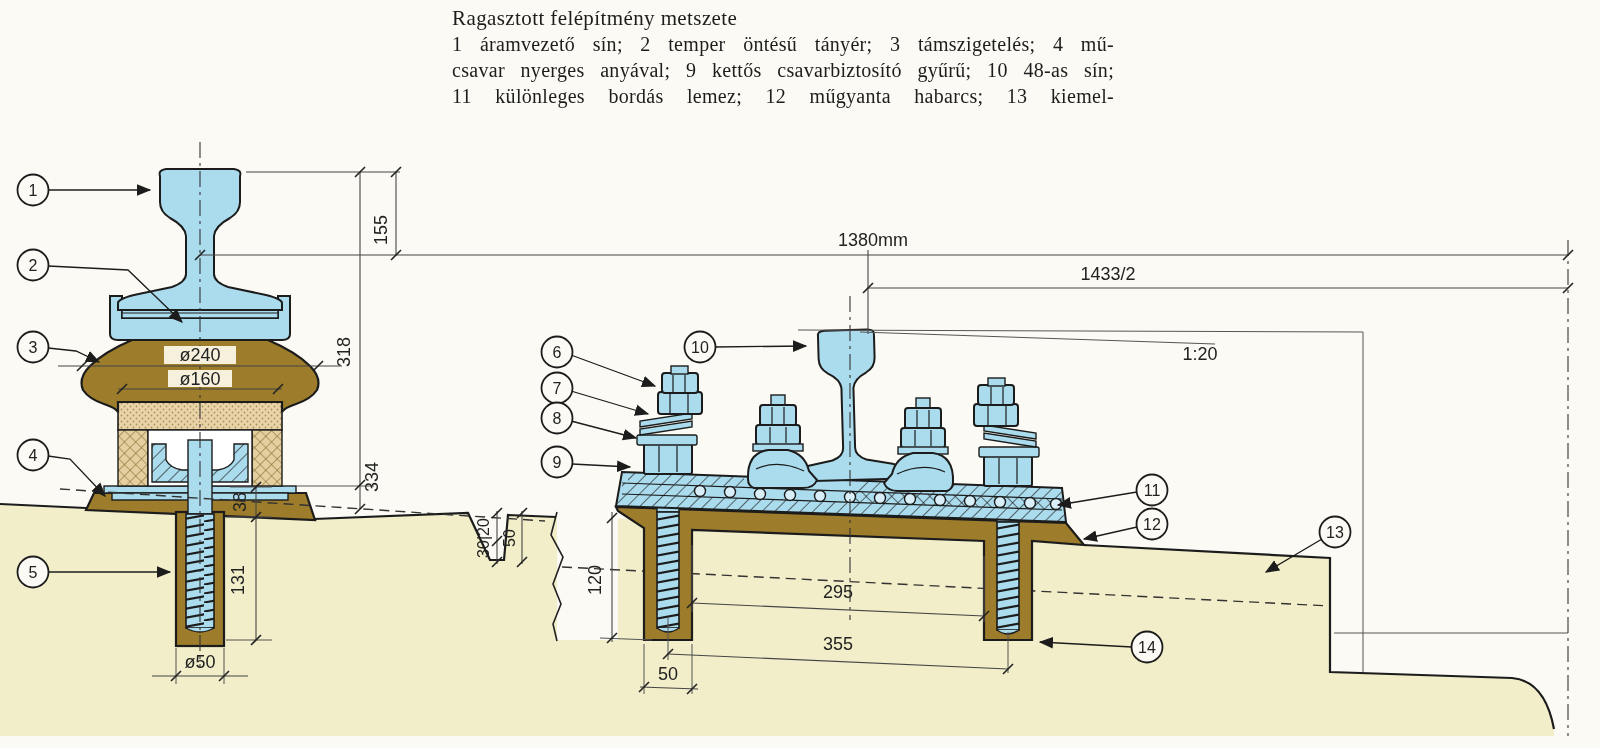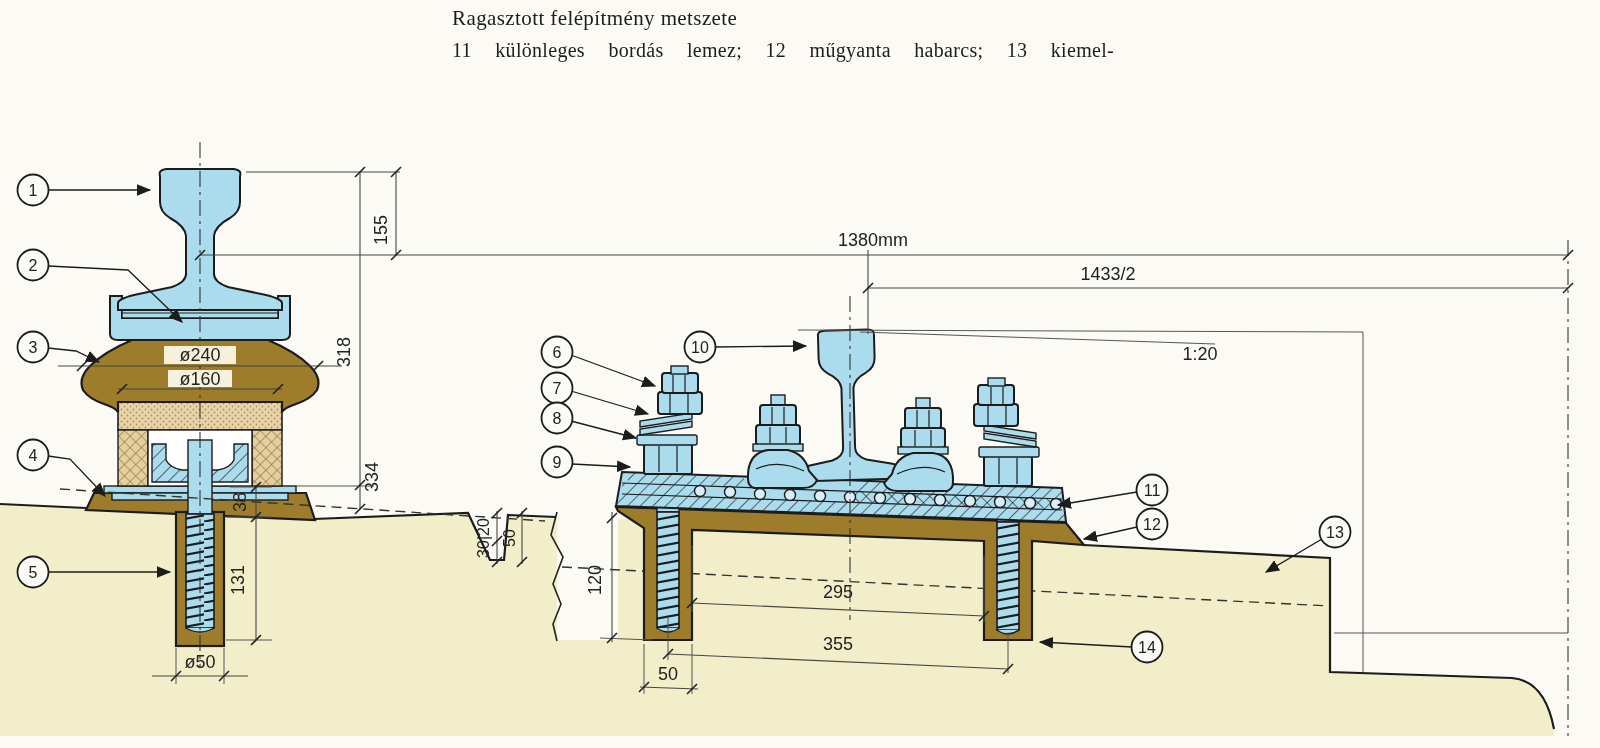--- a/index.html
+++ b/index.html
@@ -1,21 +1,21 @@
 <!DOCTYPE html>
 <html><head>
 <meta charset="utf-8">
 <style>
   html,body{margin:0;padding:0;background:#e8e8e8;}
   .canvas{position:relative;width:1600px;height:748px;background:#fbfaf4;overflow:hidden;
           font-family:"Liberation Sans",sans-serif;}
   .canvas svg{position:absolute;left:0;top:0;}
   .legend{position:absolute;left:452px;top:6px;width:662px;color:#1d1d1d;
           font-family:"Liberation Serif",serif;}
-  .legend .title{font-size:21px;letter-spacing:.4px;margin-bottom:6px;}
+  .legend .title{font-size:21px;letter-spacing:.4px;}
   .legend .line{font-size:20px;line-height:26px;letter-spacing:.3px;word-spacing:3px;
                 text-align:justify;text-align-last:justify;}
   .legend .line.last{text-align-last:left;}
   
   .bl{fill:#abdcee;stroke:#1c1c1c;stroke-width:2;}
   .blThin{fill:#abdcee;stroke:#1c1c1c;stroke-width:1.4;}
   .br{fill:#9d7d2b;stroke:#1c1c1c;stroke-width:2.2;}
   .cc{fill:#f1eec9;}
   .tn{stroke:#1c1c1c;stroke-width:1.2;fill:none;}
   .ol{stroke:#1c1c1c;stroke-width:2.2;fill:none;}
@@ -338,16 +338,18 @@
         <text class="ntxt" x="1152" y="530" text-anchor="middle">12</text>
   <circle class="callout" cx="1335" cy="532" r="15.5"></circle>
         <text class="ntxt" x="1335" y="538" text-anchor="middle">13</text>
   <circle class="callout" cx="1147" cy="647" r="15.5"></circle>
         <text class="ntxt" x="1147" y="653" text-anchor="middle">14</text>
 </g>
 </svg>
 
 <div class="legend">
   <div class="title">Ragasztott felépítmény metszete</div>
+  <div class="line">1 áramvezető sín; 2 temper öntésű tányér; 3 támszigetelés; 4 mű-</div>
+  <div class="line">csavar nyerges anyával; 9 kettős csavarbiztosító gyűrű; 10 48-as sín;</div>
   <div class="line">11 különleges bordás lemez; 12 műgyanta habarcs; 13 kiemel-</div>
 </div>
 
 </div>
 
 </body></html>

